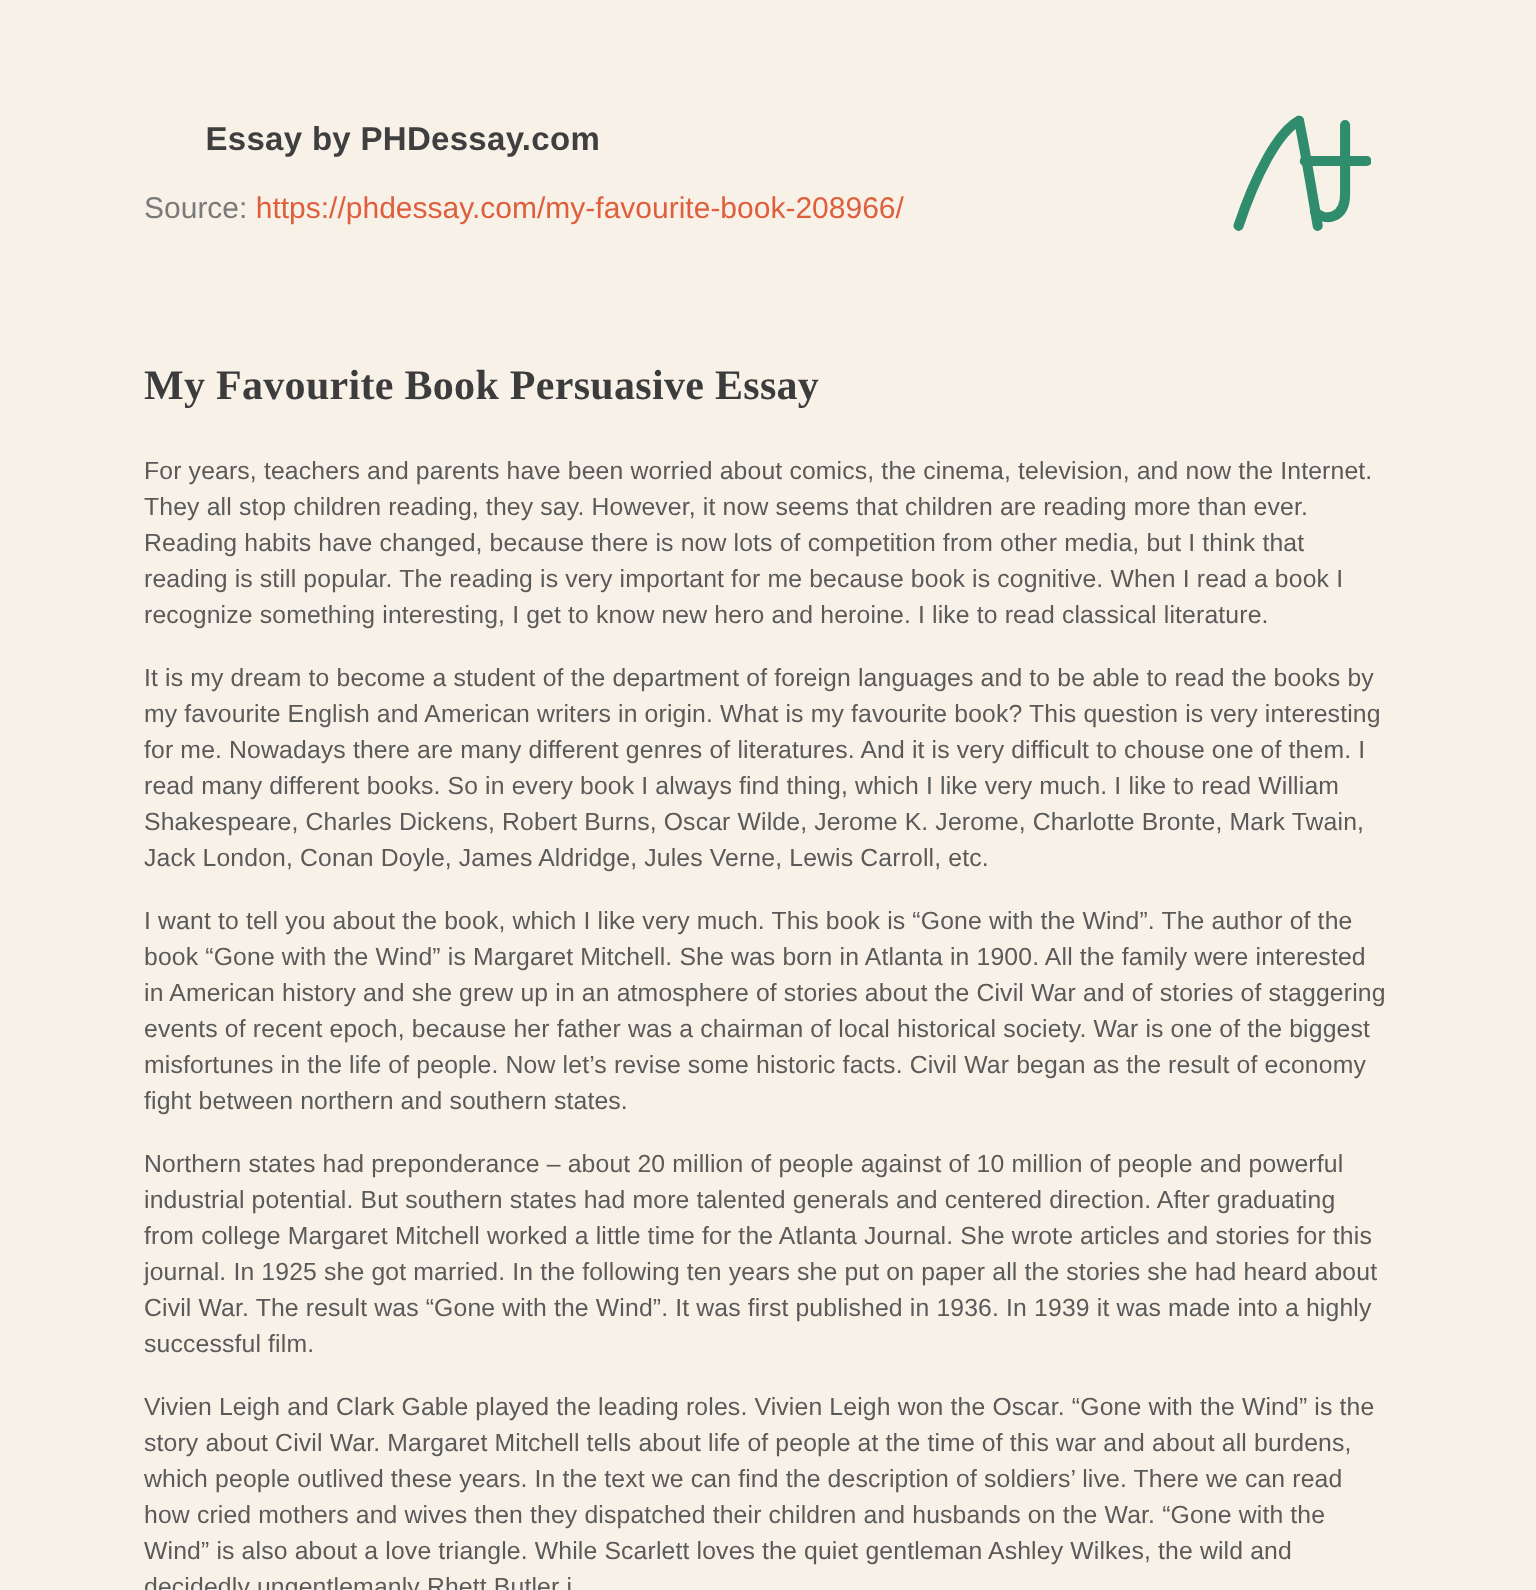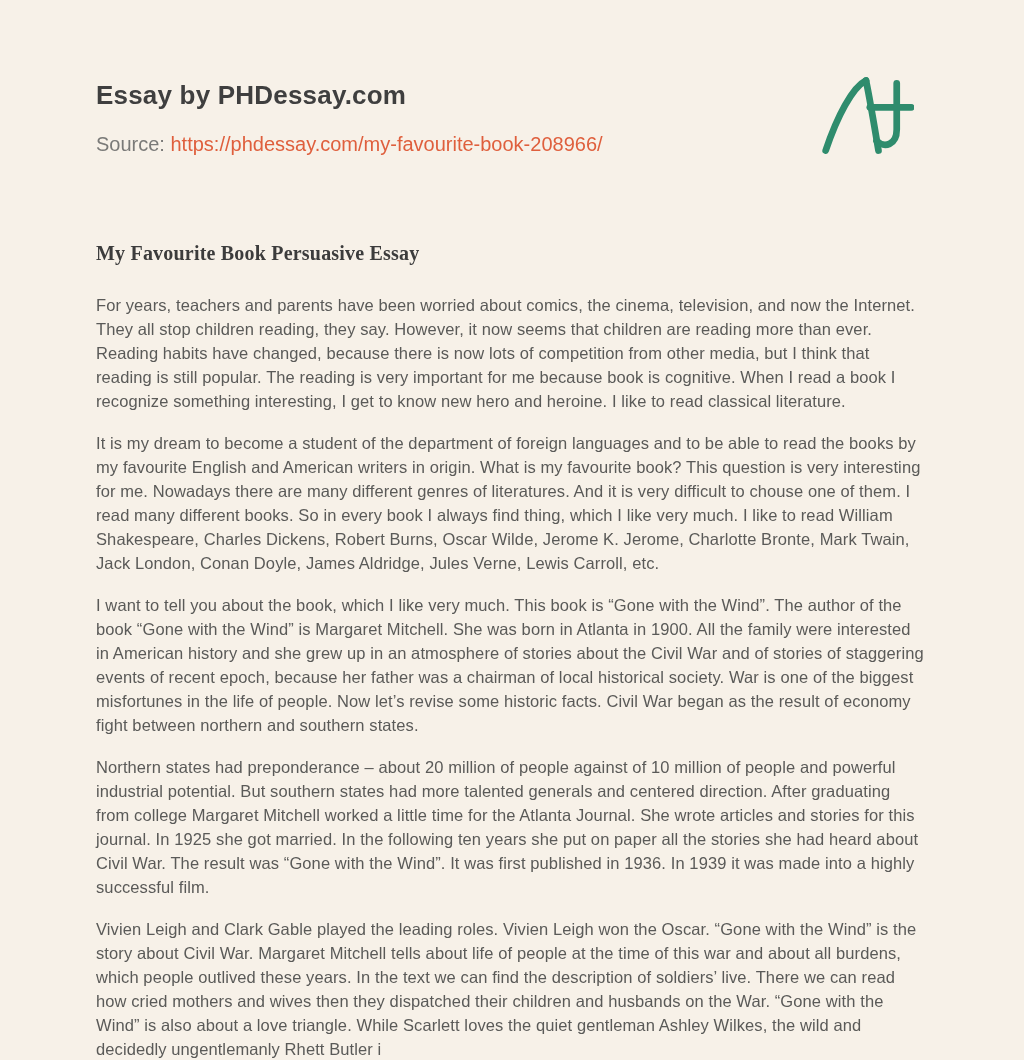--- a/index.html
+++ b/index.html
@@ -15,46 +15,47 @@
   .page {
     padding: 76px 96px 0 96px;
     height: 100%;
   }
   .header-row {
     display: flex;
     justify-content: space-between;
     align-items: flex-start;
   }
   .brand {
-    font-size: 26px;
+    font-size: 22px;
     font-weight: 600;
     color: #3f3f3f;
     letter-spacing: 0.2px;
     padding-top: 4px;
+    margin-left: 41px;
   }
   .source-line {
     margin-top: 22px;
     font-size: 20px;
     color: #7a7a78;
   }
   .source-link {
     color: #df5f3d;
     text-decoration: none;
   }
   .logo {
     width: 96px;
     height: 92px;
     margin-top: -6px;
     margin-right: 14px;
   }
   .logo svg { display: block; width: 100%; height: 100%; }
   .title {
     margin: 80px 0 0 0;
     font-family: "Liberation Serif", serif;
-    font-size: 20px;
+    font-size: 28px;
     font-weight: 700;
     color: #3c3c3c;
     letter-spacing: 0.2px;
   }
   .essay {
     margin-top: 28px;
   }
   .essay p {
     margin: 0 0 18px 0;
     font-size: 16.5px;

